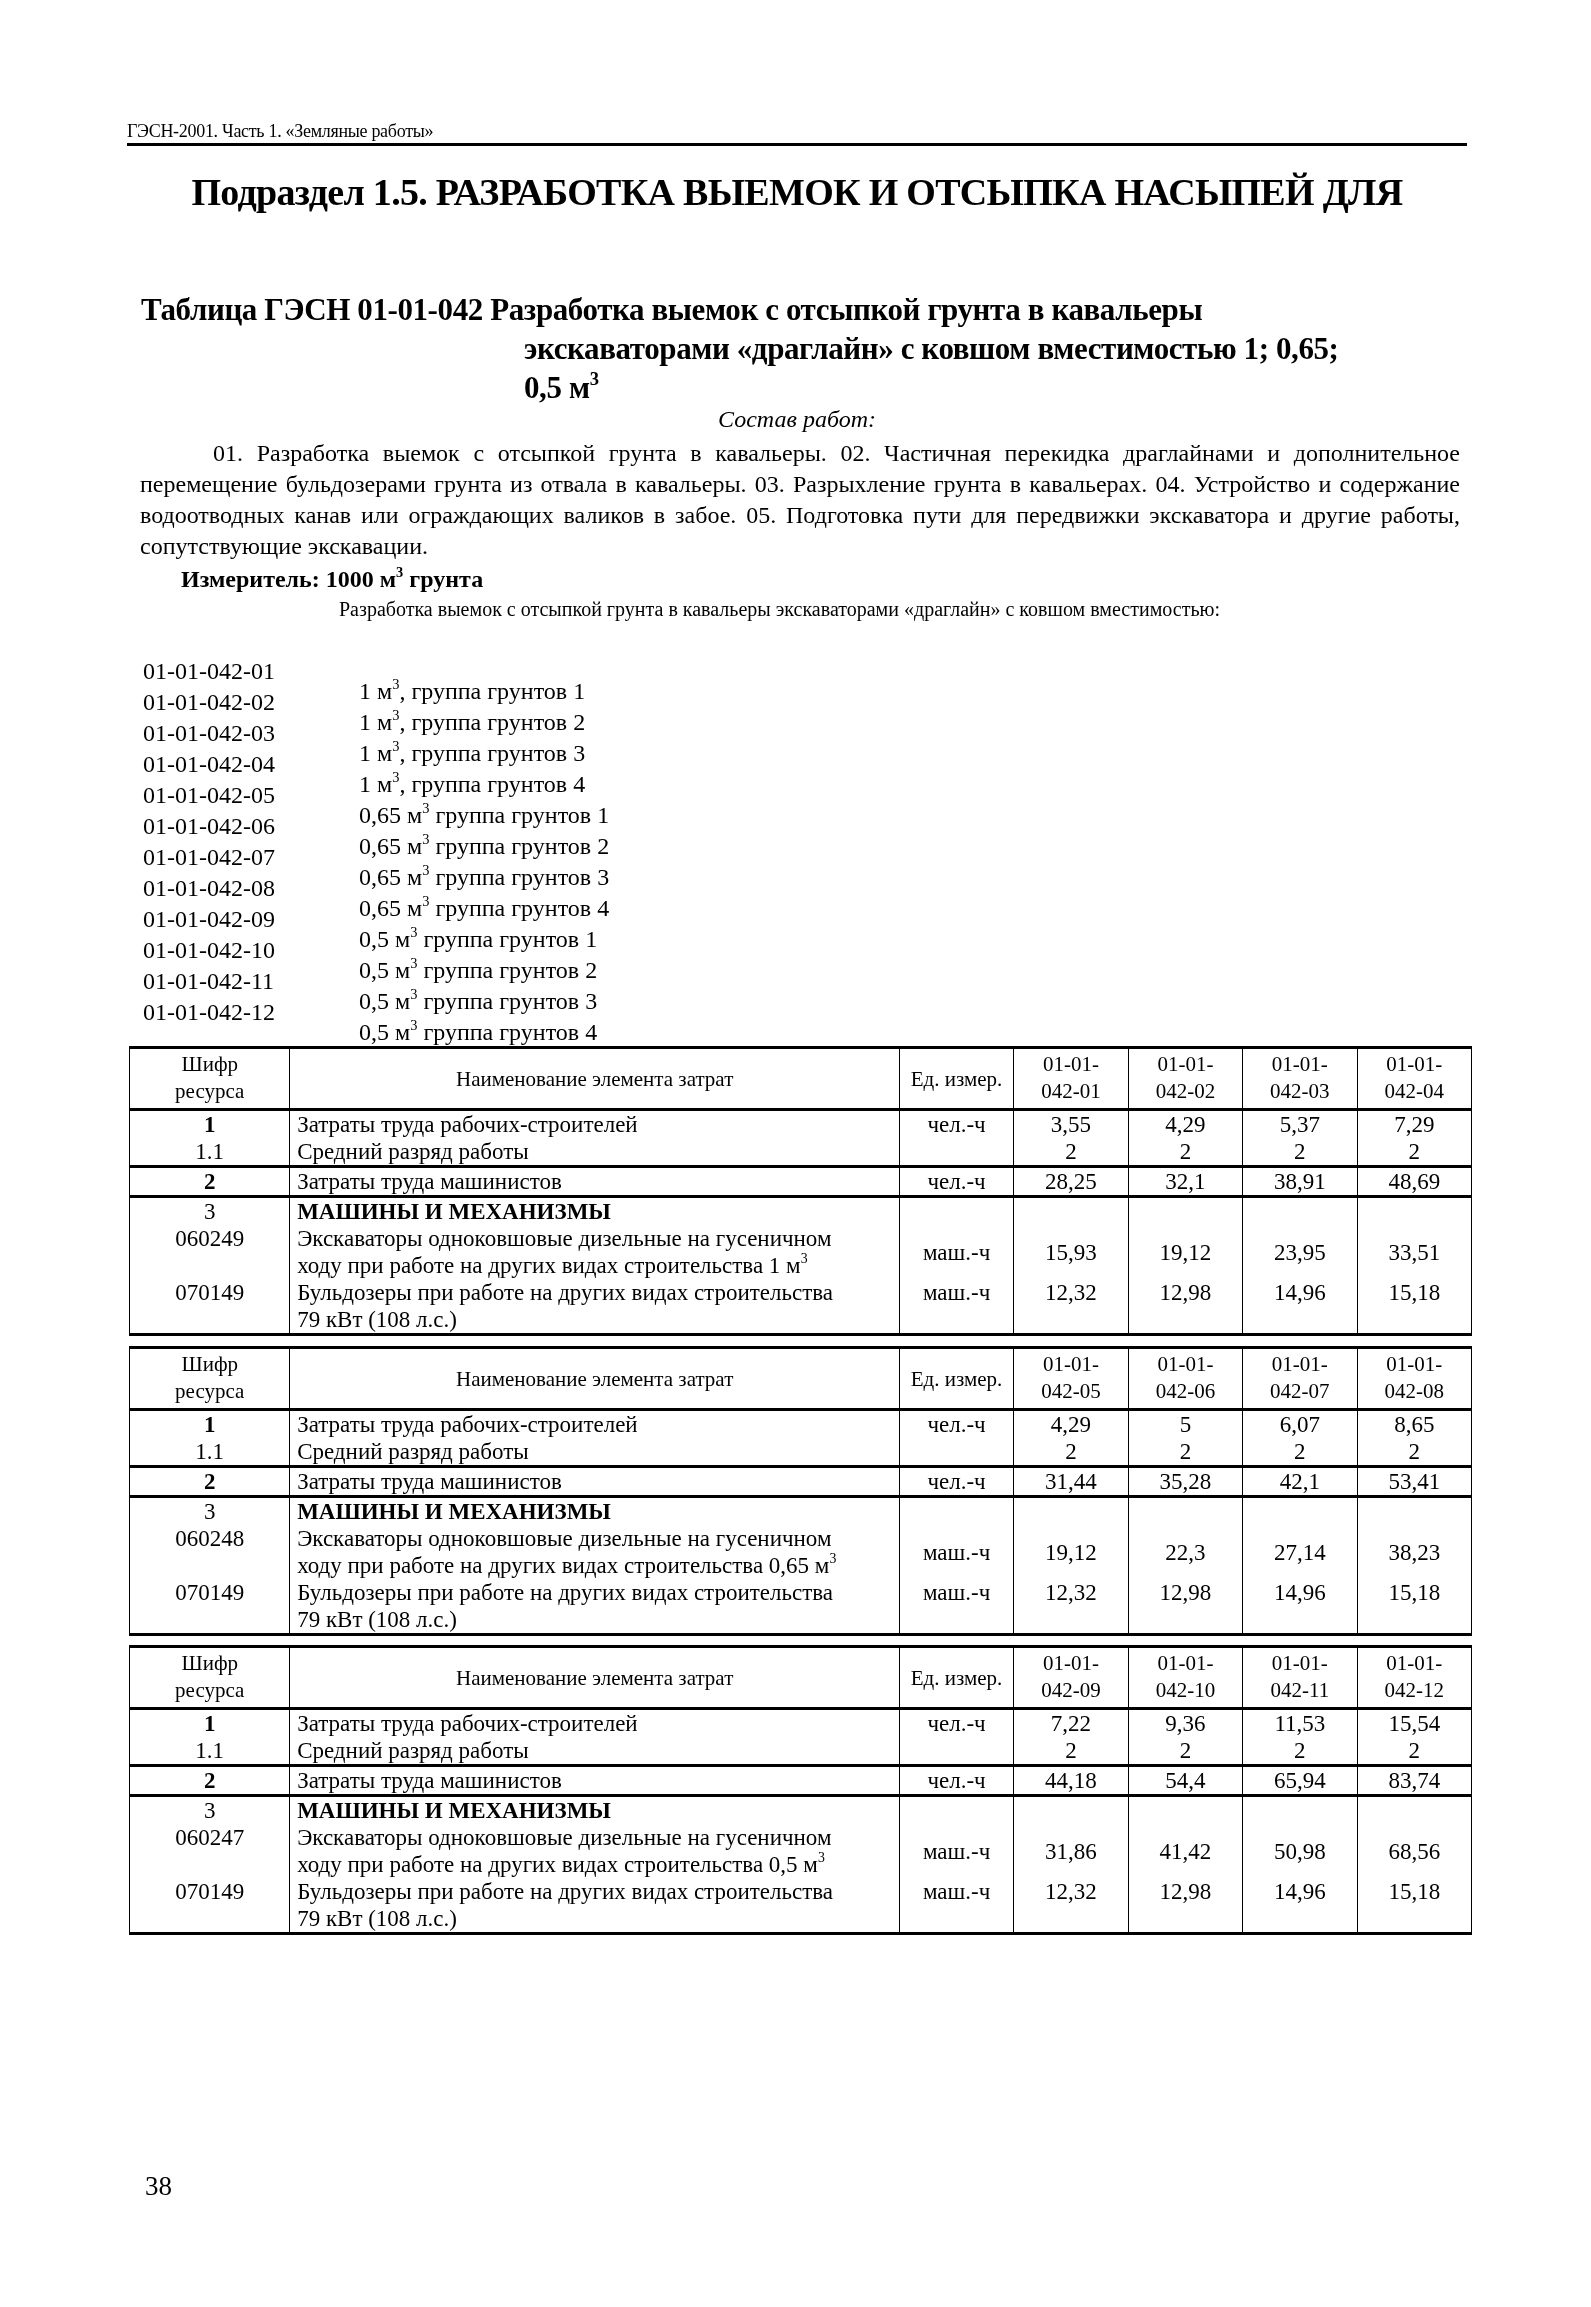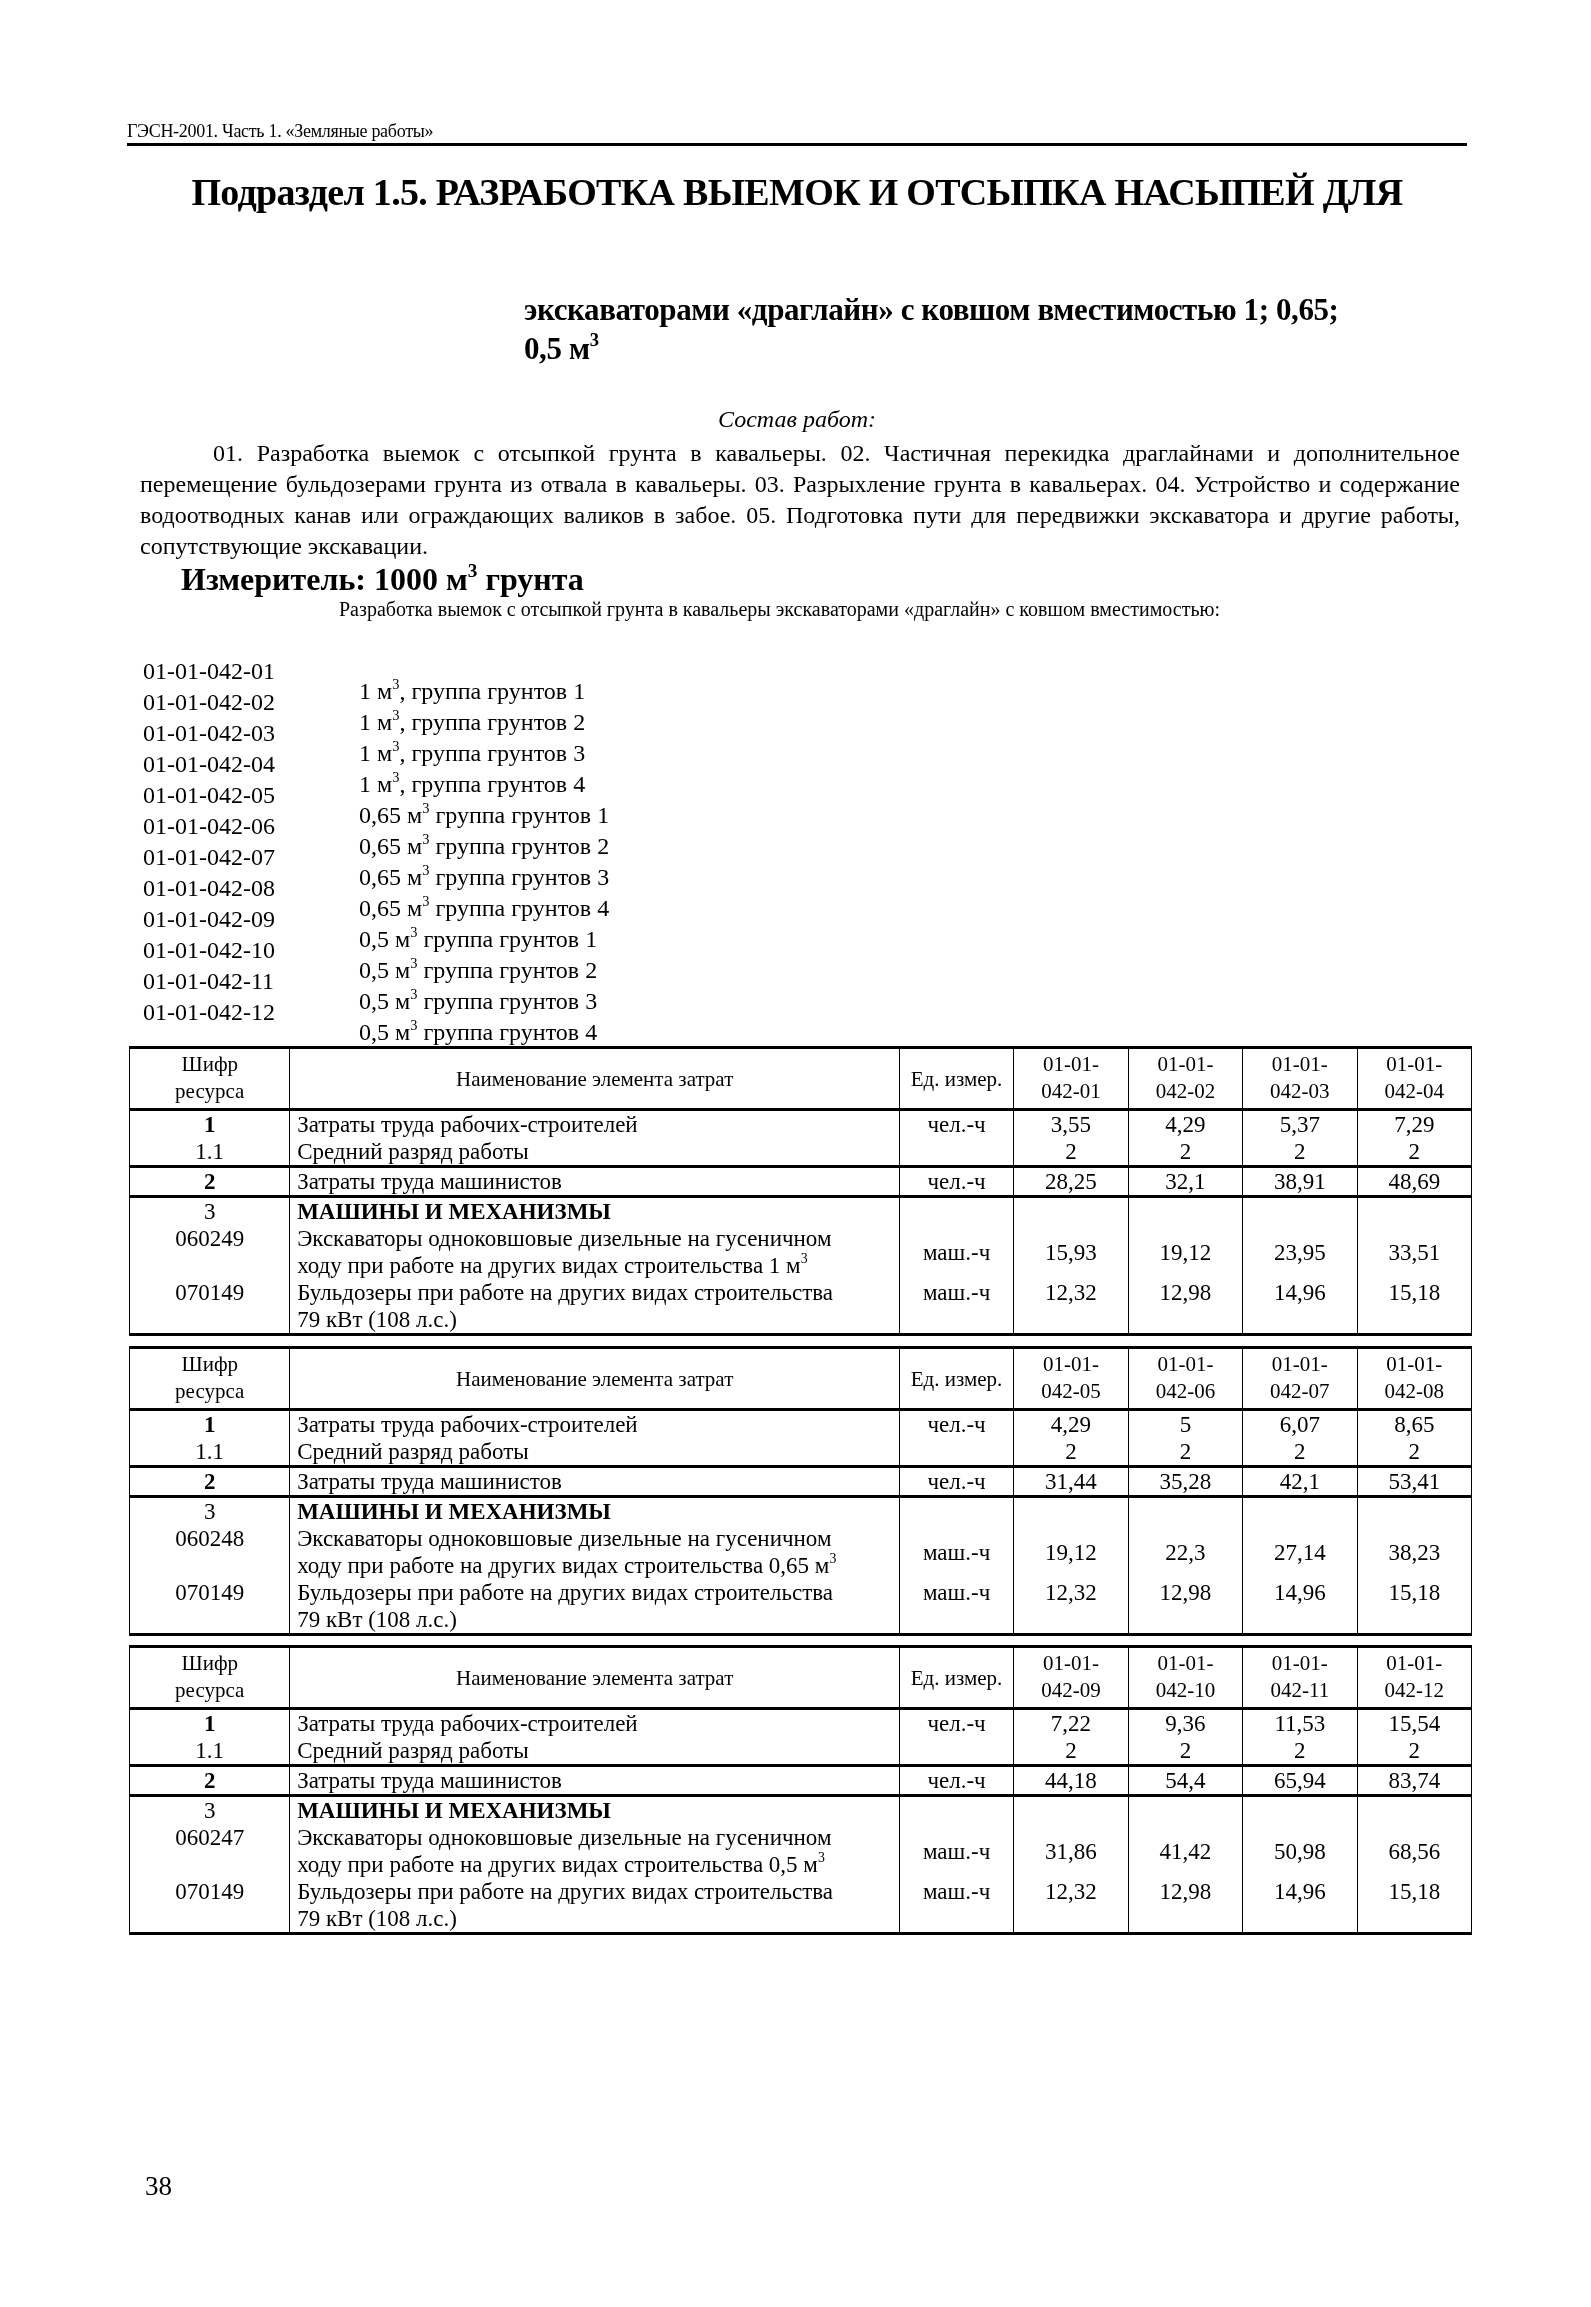--- a/index.html
+++ b/index.html
@@ -26,21 +26,21 @@
   .work-heading {
     position: absolute; left: 127px; top: 404px; width: 1340px;
     text-align: center; font-style: italic; font-size: 24px; line-height: 30px;
   }
   .work-text {
     position: absolute; left: 140px; top: 438px; width: 1320px;
     font-size: 24px; line-height: 31px; text-align: justify; text-indent: 73px;
   }
   .measure {
     position: absolute; left: 181px; top: 564px;
-    font-weight: bold; font-size: 32px; line-height: 30px;
+    font-weight: bold; font-size: 24px; line-height: 30px;
   }
   .codes-intro {
     position: absolute; left: 339px; top: 594px; width: 1078px;
     font-size: 20px; line-height: 31px;
   }
   .codes-list { position: absolute; left: 143px; top: 656px; width: 943px; }
   .code-row { display: flex; font-size: 24px; line-height: 31px; height: 31px; }
   .code-row .code { width: 216px; }
   .code-row .desc { padding-left: 0; margin-top: 20px; }
   sup { font-size: 60%; line-height: 0; vertical-align: 0.7em; }
@@ -67,20 +67,21 @@
 <body>
 
 <div class="running-header">ГЭСН-2001. Часть 1. «Земляные работы»</div>
 <div class="header-rule"></div>
 
 <div class="section-title">
   <div>Подраздел 1.5. РАЗРАБОТКА ВЫЕМОК И ОТСЫПКА НАСЫПЕЙ ДЛЯ</div>
 </div>
 
 <div class="table-title">
+  <span style="display:block">Таблица ГЭСН 01-01-042 Разработка выемок с отсыпкой грунта в кавальеры</span>
   <span class="indent">экскаваторами «драглайн» с ковшом вместимостью 1; 0,65;</span>
   <span class="indent"><span>0,5 м</span><sup>3</sup></span>
 </div>
 
 <div class="work-heading">Состав работ:</div>
 <div class="work-text">01. Разработка выемок с отсыпкой грунта в кавальеры. 02. Частичная перекидка драглайнами и дополнительное перемещение бульдозерами грунта из отвала в кавальеры. 03. Разрыхление грунта в кавальерах. 04. Устройство и содержание водоотводных канав или ограждающих валиков в забое. 05. Подготовка пути для передвижки экскаватора и другие работы, сопутствующие экскавации.</div>
 
 <div class="measure"><span>Измеритель: 1000 м</span><sup>3</sup><span> грунта</span></div>
 
 <div class="codes-intro">Разработка выемок с отсыпкой грунта в кавальеры экскаваторами «драглайн» с ковшом вместимостью:</div>

